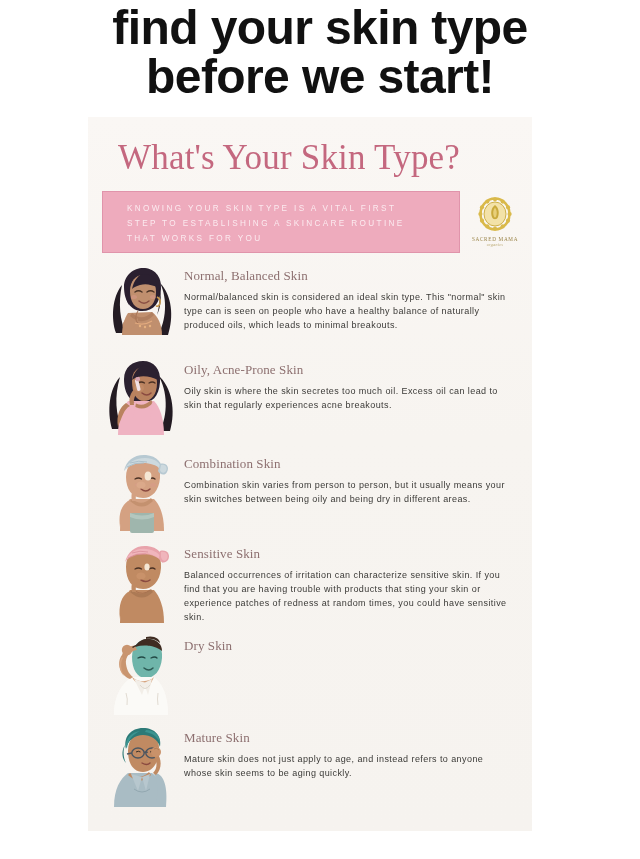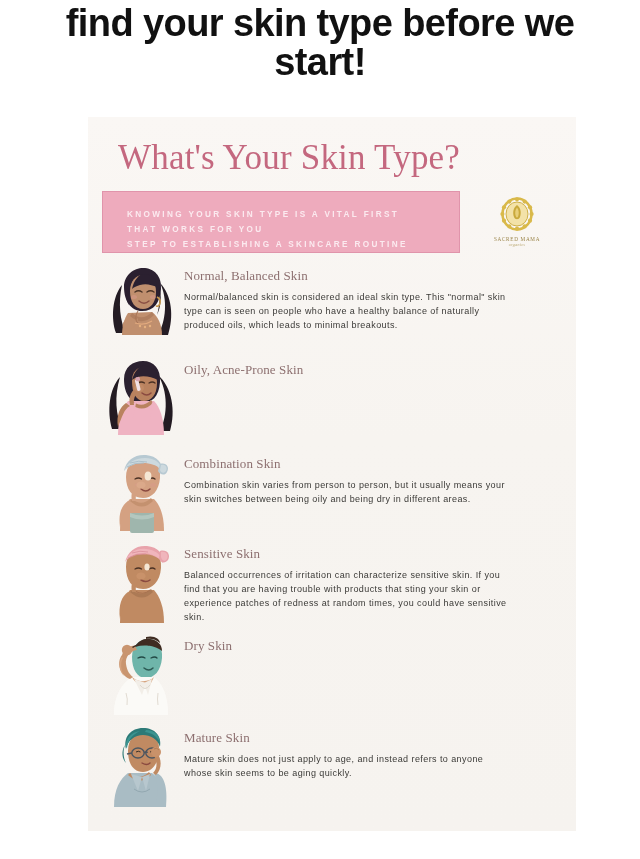--- a/index.html
+++ b/index.html
@@ -16,32 +16,32 @@
   }
 
   
   .headline {
     width: 560px;
     margin: 0 auto;
     padding-top: 4px;
     text-align: center;
     font-family: "Liberation Sans", sans-serif;
     font-weight: 700;
-    font-size: 38px;
+    font-size: 48px;
     line-height: 1.02;
     letter-spacing: -0.6px;
     color: #111111;
   }
 
   
   .card {
     position: absolute;
     left: 88px;
     top: 117px;
-    width: 488px;
+    width: 444px;
     height: 714px;
     background: #f8f5f2;
     background: linear-gradient(180deg, #faf7f4 0%, #f7f4f0 45%, #f6f3ef 100%);
     overflow: hidden;
   }
 
   .card-title {
     font-family: "Liberation Serif", "DejaVu Serif", serif;
     font-size: 35px;
     color: #c4687f;
@@ -59,22 +59,21 @@
     padding-left: 14px;
     padding-right: 8px;
   }
   .banner {
     flex: 0 0 auto;
     width: 358px;
     height: 62px;
     background: #eeabbd;
     border: 1px solid #e094ab;
     box-sizing: border-box;
-    padding: 15px 0 0 24px;
-    font-weight: bold;
+    padding: 9px 0 0 24px;
   }
   .banner-line {
     color: #fdf0f4;
     font-family: "Liberation Sans", sans-serif;
     font-size: 8.2px;
     letter-spacing: 2.35px;
     line-height: 15px;
     white-space: nowrap;
     opacity: 0.92;
   }
@@ -155,22 +154,22 @@
 
 <div class="headline">find your skin type before we start!</div>
 
 <div class="card">
 
   <div class="card-title">What's Your Skin Type?</div>
 
   <div class="banner-row">
     <div class="banner">
       <div class="banner-line">KNOWING YOUR SKIN TYPE IS A VITAL FIRST</div>
+      <div class="banner-line">STEP TO ESTABLISHING A SKINCARE ROUTINE</div>
       <div class="banner-line">THAT WORKS FOR YOU</div>
-      <div class="banner-line">STEP TO ESTABLISHING A SKINCARE ROUTINE</div>
     </div>
 
     <div class="logo">
       <span class="logo-mark">
         <svg width="34" height="34" viewBox="0 0 34 34">
           <ellipse cx="17" cy="17" rx="14.5" ry="15.5" fill="none" stroke="#d9b94a" stroke-width="2.6"></ellipse>
           <ellipse cx="17" cy="17" rx="11" ry="12" fill="#f3e2a8"></ellipse>
           <ellipse cx="17" cy="17" rx="11" ry="12" fill="none" stroke="#c9a93c" stroke-width="0.9"></ellipse>
           <g fill="#d9b94a">
             <circle cx="17" cy="2.3" r="2.1"></circle>
@@ -246,20 +245,21 @@
           <path d="M50 45 L48 62 L53 47 Z" fill="#efb3c2"></path>
           <path d="M24 46 C18 50 14 58 16 70 C20 60 22 52 28 49 Z" fill="#b9825f"></path>
           <path d="M28 48 C26 40 30 32 36 30 L39 33 C34 35 31 41 32 48 Z" fill="#b9825f"></path>
           <ellipse cx="37" cy="31" rx="5" ry="4" fill="#c18a66"></ellipse>
           <rect x="34" y="22" width="3.5" height="12" rx="1.6" fill="#f2e2e6" transform="rotate(-14 36 28)"></rect>
           <rect x="33.6" y="20" width="4.3" height="4" rx="1.2" fill="#d9a5b4" transform="rotate(-14 36 22)"></rect>
         </svg>
       </div>
       <div class="sec-body">
         <div class="sec-title">Oily, Acne-Prone Skin</div>
+        <div class="sec-text">Oily skin is where the skin secretes too much oil. Excess oil can lead to skin that regularly experiences acne breakouts.</div>
       </div>
     </div>
 
     <div class="section s3">
       <div class="sec-art">
         <svg width="78" height="86" viewBox="0 0 78 86">
           <path d="M24 26 C24 14 32 7 42 7 C53 7 59 15 58 27 C57 40 50 47 41 47 C30 47 24 38 24 26 Z" fill="#d4a182"></path>
           <path d="M22 20 C24 9 33 3 44 4 C55 5 61 12 60 20 C58 16 50 11 41 11 C32 11 25 15 22 20 Z" fill="#b7c9d2"></path>
           <path d="M22 20 C25 12 33 7 43 7 C53 7 59 12 60 19 C55 14 48 12 41 12 C33 12 26 15 22 20 Z" fill="#cdd9de"></path>
           <path d="M58 13 C64 11 68 16 65 21 C63 25 58 24 56 20 Z" fill="#b7c9d2"></path>

